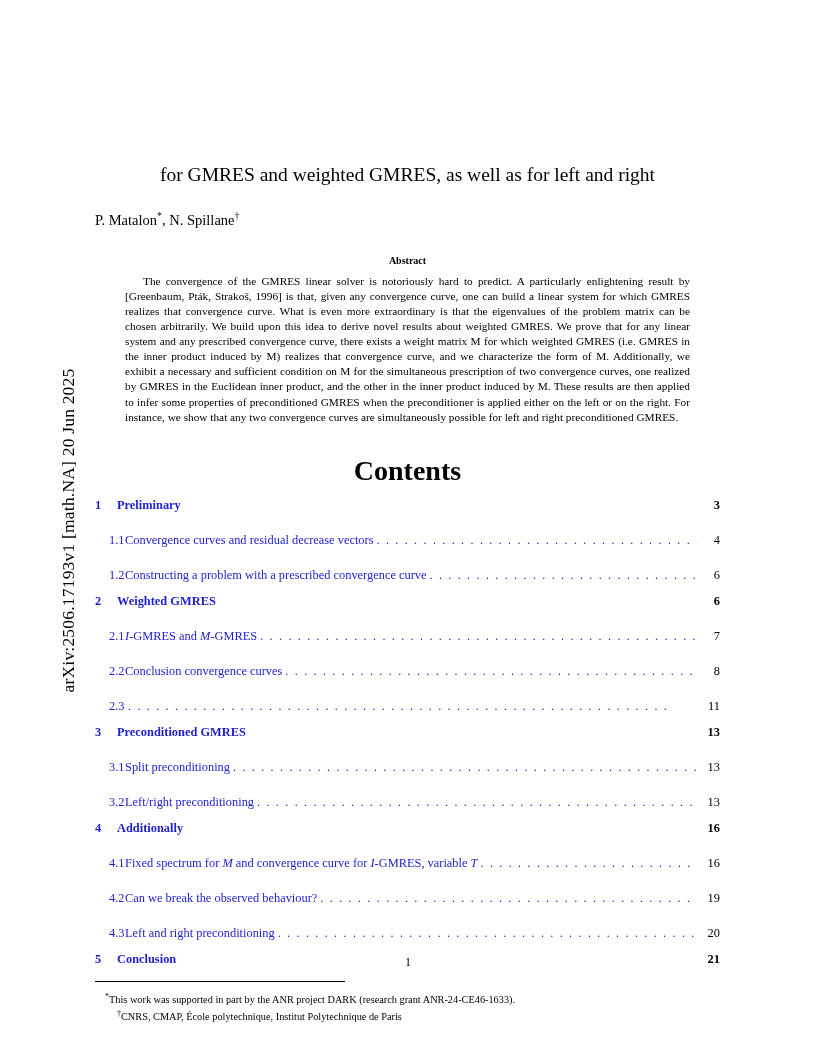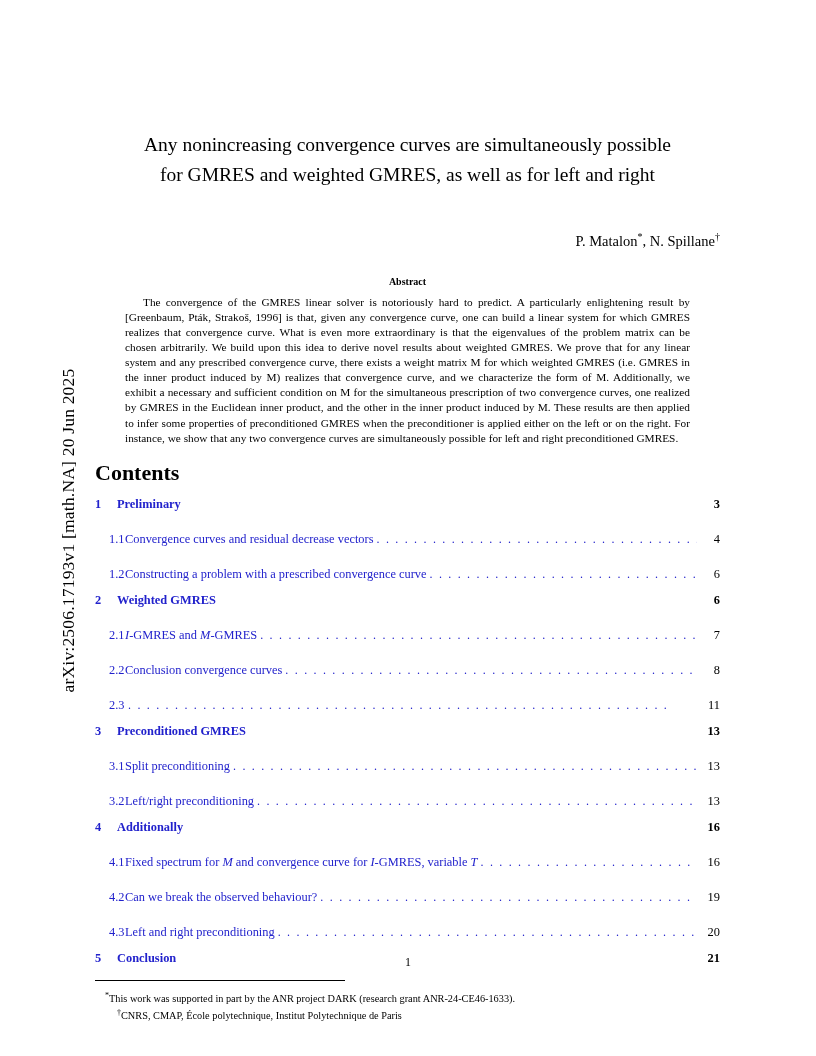--- a/index.html
+++ b/index.html
@@ -43,47 +43,48 @@
     width: 625px;
   }
   .title {
     font-size: 19.5px;
     line-height: 30px;
     text-align: center;
     margin: 0 0 0 0;
     padding: 0 10px;
   }
   .authors {
-    text-align: right;
+    text-align: left;
     font-size: 14.5px;
-    margin-top: 41px;
+    margin-top: 20px;
   }
   .authors sup {
     font-size: 10px;
     vertical-align: super;
   }
   .abstract-head {
     text-align: center;
     font-weight: bold;
     font-size: 10px;
     margin-top: 26px;
     margin-bottom: 8px;
   }
   .abstract-body {
     font-size: 11.3px;
     line-height: 15.1px;
     text-align: justify;
     margin: 0 30px;
     text-indent: 18px;
   }
   .contents-head {
-    font-size: 22px;
+    font-size: 28px;
     font-weight: bold;
-    margin-top: 14px;
+    margin-top: 30px;
     margin-bottom: 10px;
+    text-align: center;
   }
   .toc {
     font-size: 12.4px;
     color: #2222cc;
   }
   .toc-sec, .toc-sub {
     display: flex;
     align-items: baseline;
     white-space: nowrap;
   }
@@ -155,21 +156,21 @@
 </head>
 <body>
 
 <div class="page">
 
   <div class="arxiv-stamp">arXiv:2506.17193v1  [math.NA]  20 Jun 2025</div>
 
   <div class="content">
 
     <div class="title">
-      <span>Any nonincreasing convergence curves are simultaneously possible</span><br>
+      <br>
       <span>for GMRES and weighted GMRES, as well as for left and right</span><br>
     </div>
 
     <div class="authors">
       <span>P. Matalon<sup>*</sup>,</span>
       <span>N. Spillane<sup>†</sup></span>
     </div>
 
     <div class="abstract-head">Abstract</div>
     <div class="abstract-body">The convergence of the GMRES linear solver is notoriously hard to predict. A particularly enlightening result by [Greenbaum, Pták, Strakoš, 1996] is that, given any convergence curve, one can build a linear system for which GMRES realizes that convergence curve. What is even more extraordinary is that the eigenvalues of the problem matrix can be chosen arbitrarily. We build upon this idea to derive novel results about weighted GMRES. We prove that for any linear system and any prescribed convergence curve, there exists a weight matrix M for which weighted GMRES (i.e. GMRES in the inner product induced by M) realizes that convergence curve, and we characterize the form of M. Additionally, we exhibit a necessary and sufficient condition on M for the simultaneous prescription of two convergence curves, one realized by GMRES in the Euclidean inner product, and the other in the inner product induced by M. These results are then applied to infer some properties of preconditioned GMRES when the preconditioner is applied either on the left or on the right. For instance, we show that any two convergence curves are simultaneously possible for left and right preconditioned GMRES.</div>

